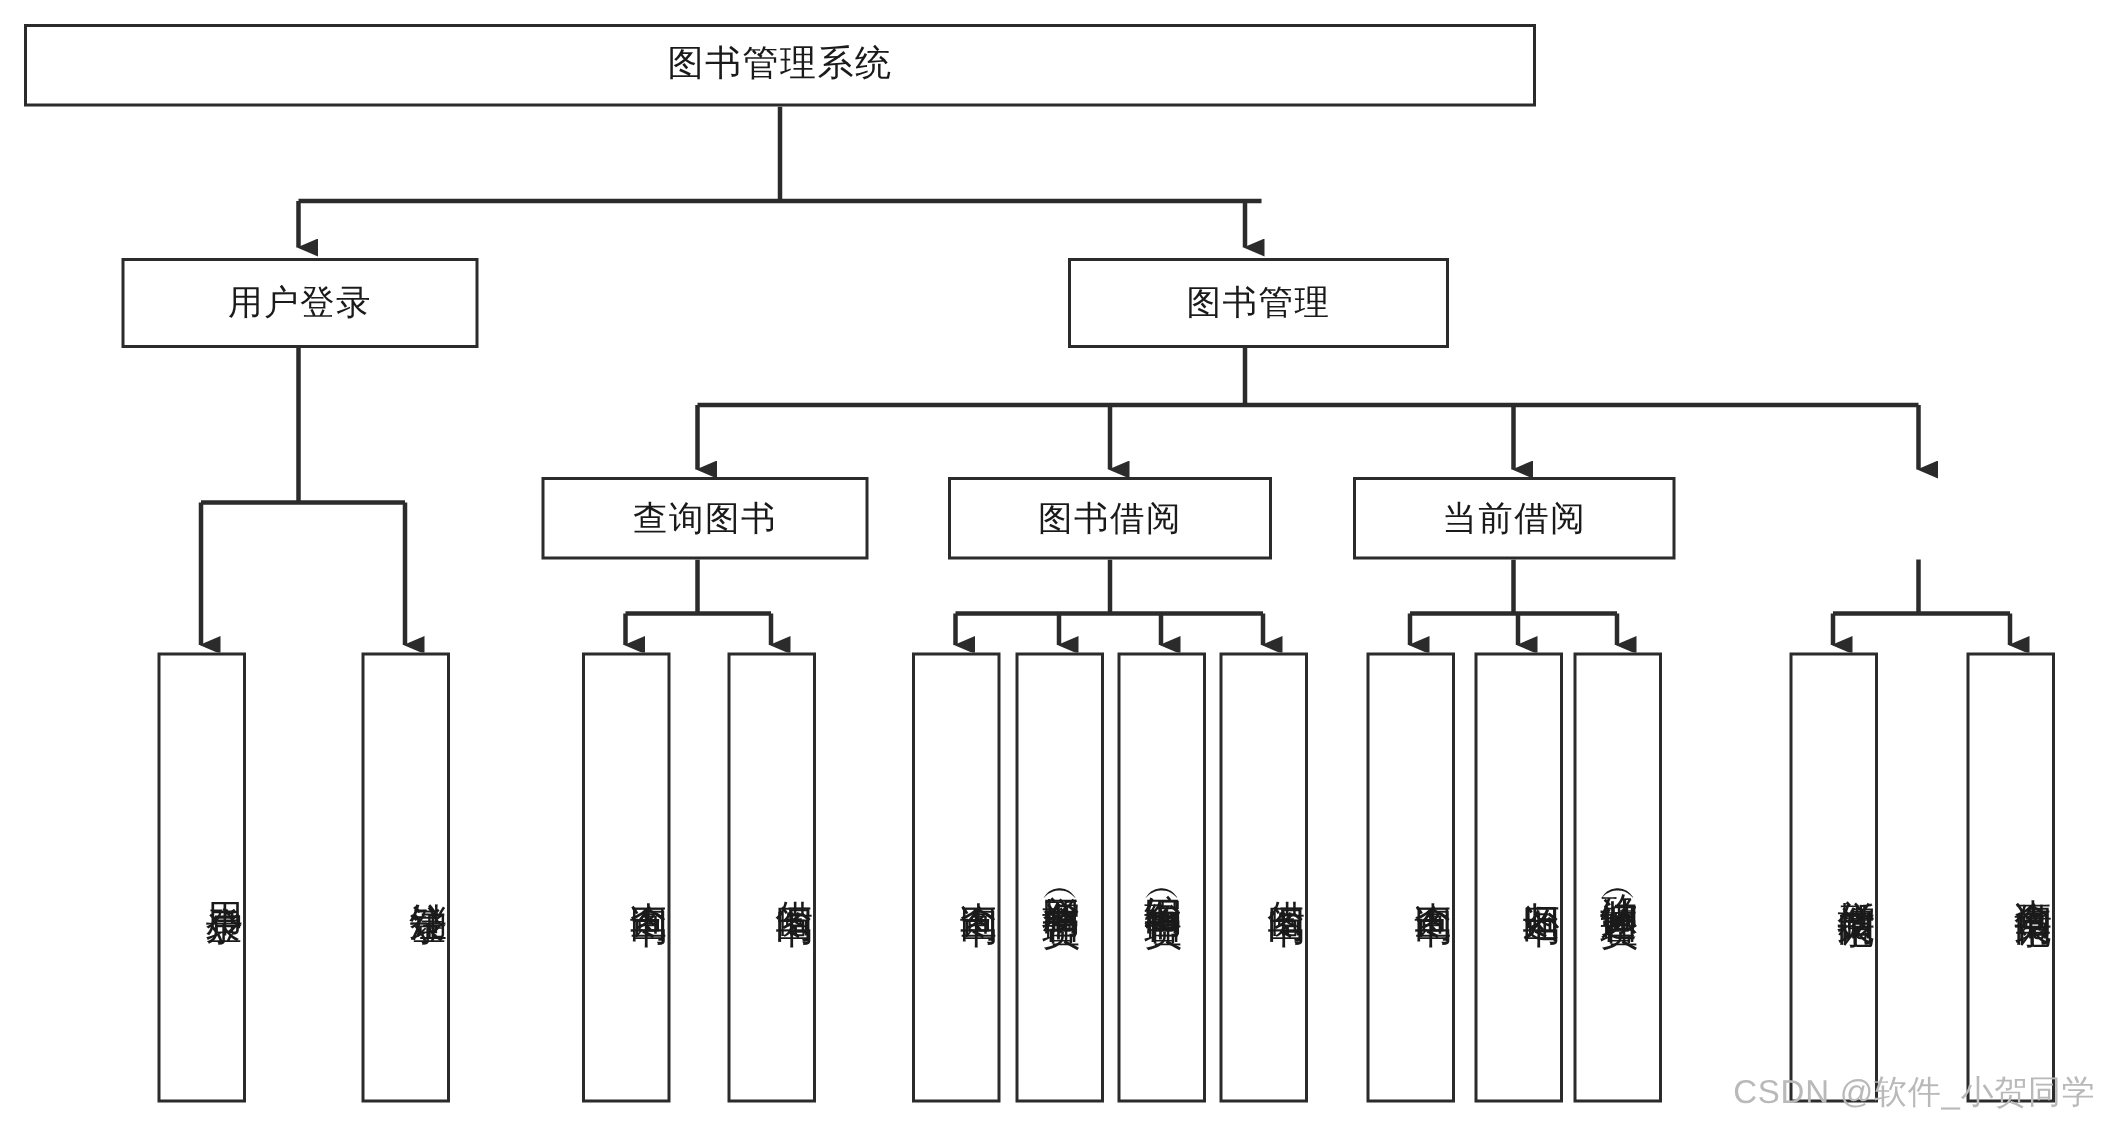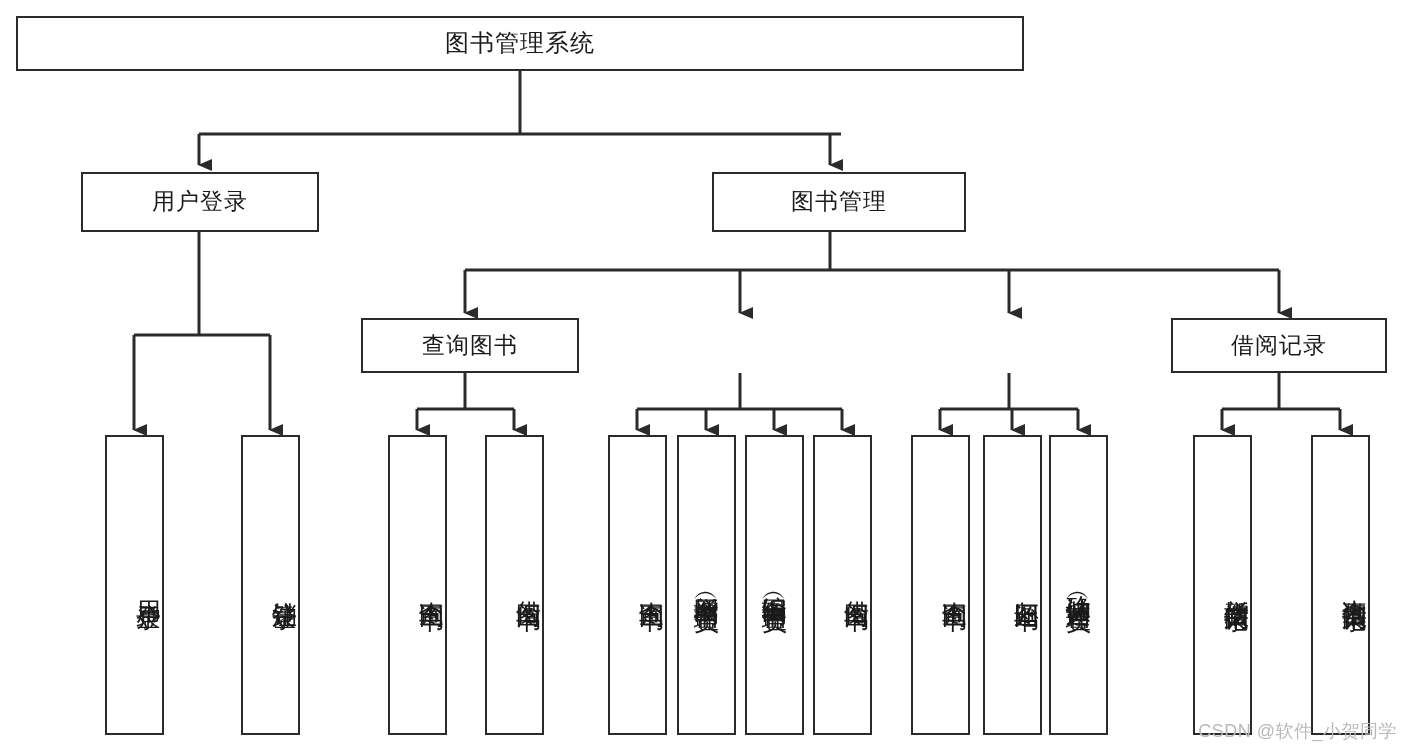--- a/index.html
+++ b/index.html
@@ -52,21 +52,21 @@
   }
   .vtext{
     writing-mode:vertical-rl;
     text-orientation:upright;
     white-space:nowrap;
   }
   #watermark{
     position:absolute;
     right:8px;
     bottom:4px;
-    font-size:18px;
+    font-size:22px;
     color:#b9b9b9;
     letter-spacing:0.5px;
     white-space:nowrap;
     user-select:none;
   }
 </style>
 </head>
 <body>
 
 <div id="diagram-root">
@@ -130,25 +130,28 @@
   </div>
 
   <div class="node horiz" style="left:712px;top:172px;width:254px;height:60px;">
     <span>图书管理</span>
   </div>
 
   <div class="node horiz" style="left:361px;top:318px;width:218px;height:55px;">
     <span>查询图书</span>
   </div>
 
+  <div class="node horiz" style="left:632px;top:318px;width:216px;height:55px;">
+    <span>图书借阅</span>
+  </div>
 
+  <div class="node horiz" style="left:902px;top:318px;width:215px;height:55px;">
+    <span>当前借阅</span>
+  </div>
 
-  <div class="node horiz" style="left:1171px;top:318px;width:216px;height:55px;">
-    <span>借阅记录</span>
-  </div>
 
   <div class="node vert" style="left:105px;top:435px;width:59px;height:300px;">
     <span class="vtext">用户登录</span>
   </div>
   <div class="node vert" style="left:241px;top:435px;width:59px;height:300px;">
     <span class="vtext">注销登录</span>
   </div>
 
   <div class="node vert" style="left:388px;top:435px;width:59px;height:300px;">
     <span class="vtext">查询图书</span>

